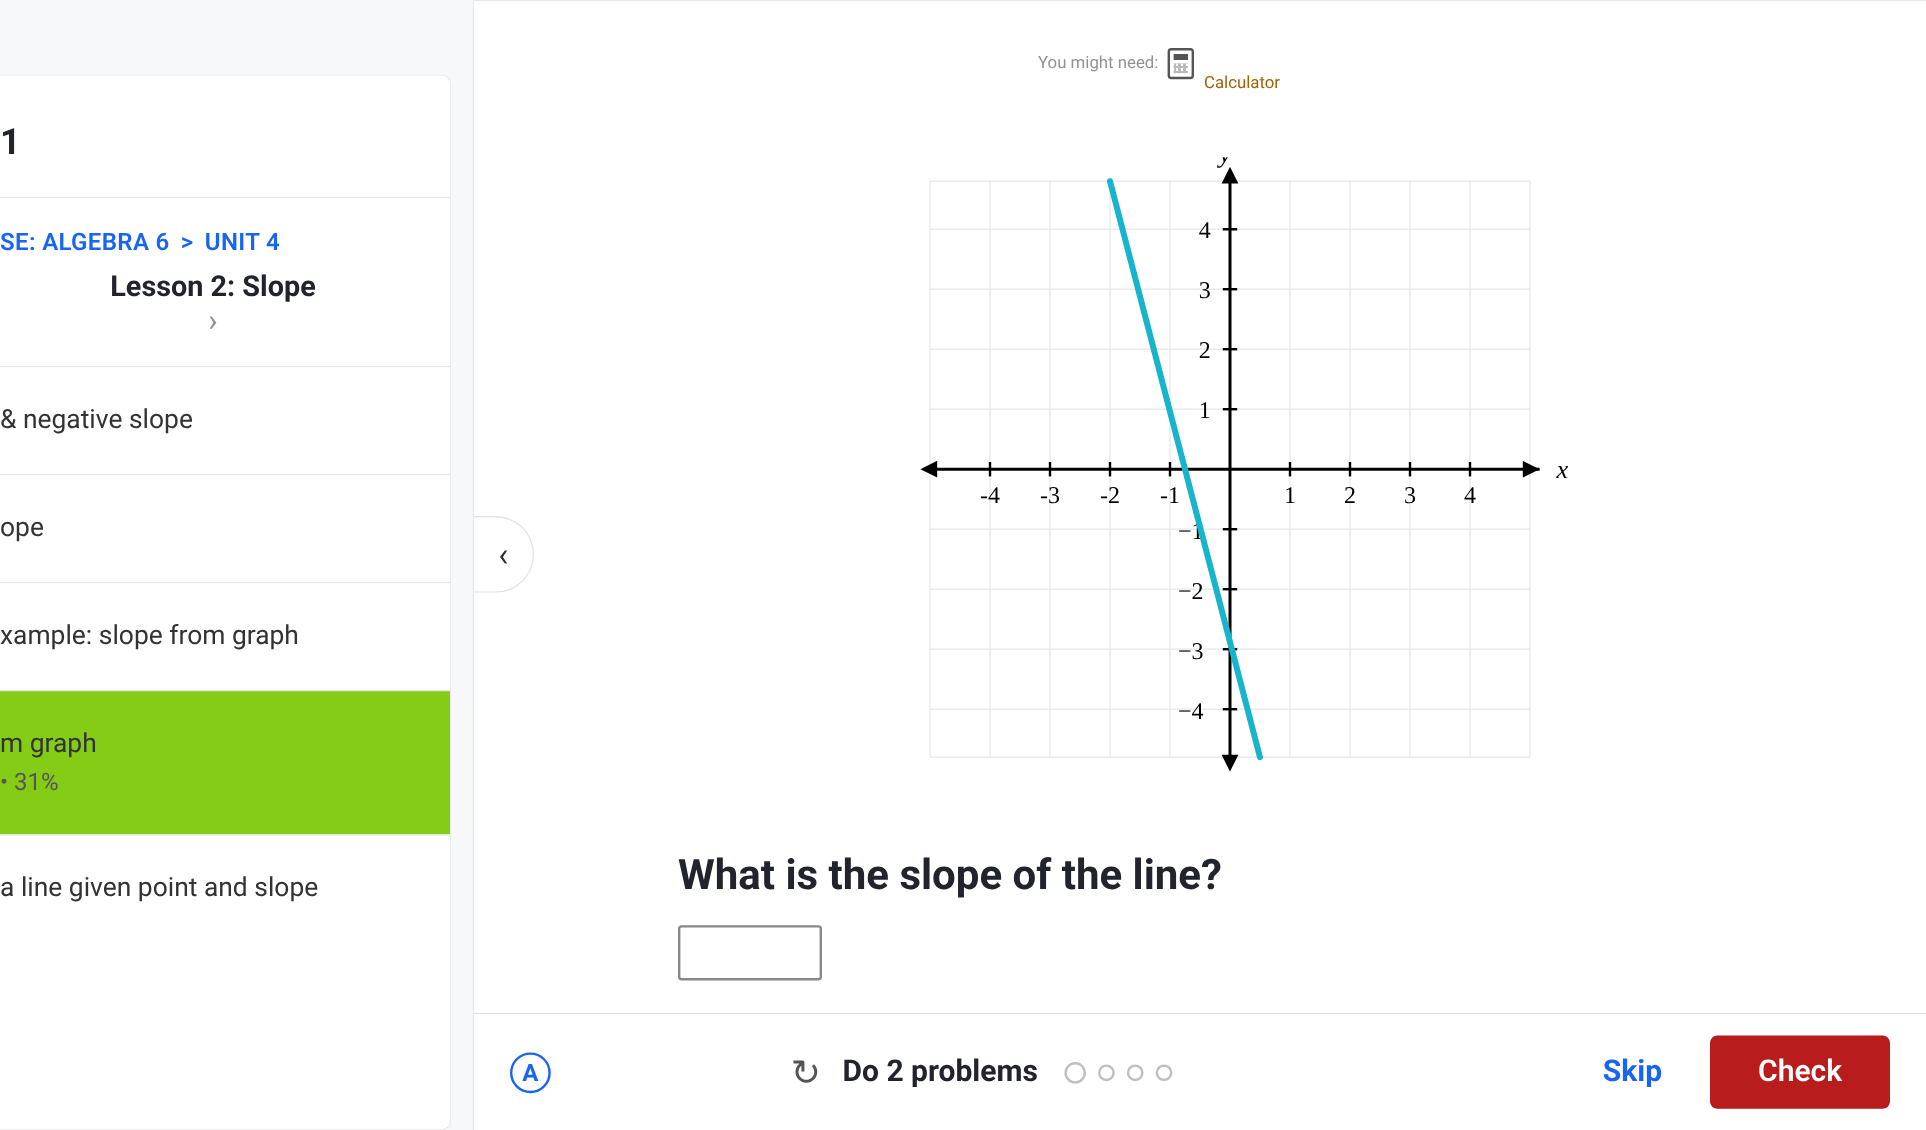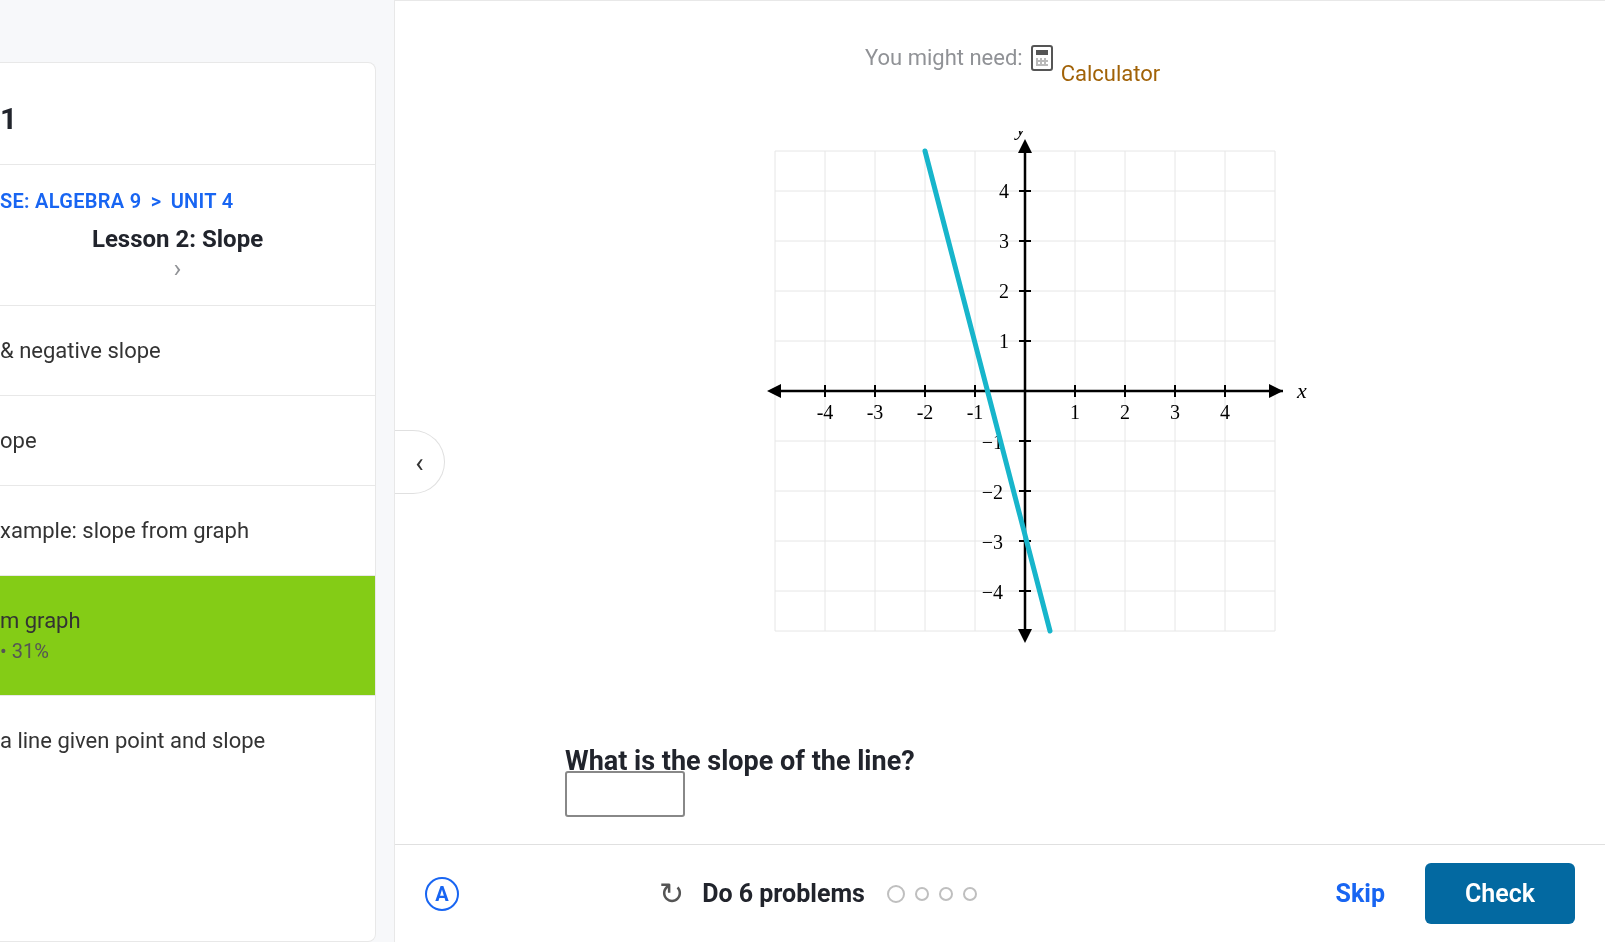--- a/index.html
+++ b/index.html
@@ -106,21 +106,21 @@
   justify-content: center;
   font-size: 28px;
   color: #333;
   cursor: pointer;
   z-index: 5;
 }
 .hint-row {
   position: absolute;
   top: 28px;
   left: 470px;
-  font-size: 22px;
+  font-size: 14px;
   color: #909296;
   display: flex;
   align-items: center;
 }
 .calc-icon {
   display: inline-flex;
   width: 22px;
   height: 26px;
   border: 2px solid #555;
   border-radius: 3px;
@@ -146,24 +146,23 @@
   position: absolute;
   top: 130px;
   left: 340px;
   width: 590px;
   height: 540px;
 }
 .question {
   position: absolute;
   top: 708px;
   left: 170px;
-  font-size: 27px;
+  font-size: 35px;
   font-weight: 700;
   color: #21242c;
-  margin-top: 36px;
 }
 .answer-box {
   position: absolute;
   top: 770px;
   left: 170px;
   width: 120px;
   height: 46px;
   border: 2px solid #888;
   border-radius: 3px;
   background: #fff;
@@ -211,37 +210,37 @@
 .dot.first { width: 18px; height: 18px; }
 .footer-spacer { flex: 1; }
 .skip-btn {
   color: #1865f2;
   font-size: 25px;
   font-weight: 700;
   margin-right: 40px;
   cursor: pointer;
 }
 .check-btn {
-  background: #0369a1;
+  background: #b91c1c;
   color: #fff;
   font-size: 25px;
   font-weight: 600;
   padding: 16px 40px;
   border-radius: 6px;
   cursor: pointer;
 }
 </style>
 </head>
 <body>
 
 <div class="sidebar">
   <div class="sidebar-card">
     <div class="card-top">1</div>
     <div class="breadcrumb">
-      <span>SE: </span><span>ALGEBRA 9</span>
+      <span>SE: </span><span>ALGEBRA 6</span>
       <span class="gt">&gt;</span>
       <span>UNIT 4</span>
     </div>
     <div class="lesson-row">
       <div class="lesson-title">Lesson 2: Slope</div>
       <div class="chev">›</div>
     </div>
     <div class="nav-item">
       <span>&amp; negative slope</span>
     </div>
@@ -357,21 +356,21 @@
     </svg>
   </div>
 
   <div class="question">What is the slope of the line?</div>
   <input class="answer-box" type="text" style="">
 </div>
 
 <div class="footer">
   <div class="footer-a">A</div>
   <div class="footer-redo">↻</div>
-  <div class="footer-text">Do 6 problems</div>
+  <div class="footer-text">Do 2 problems</div>
   <div class="dots">
     <div class="dot first"></div>
     <div class="dot"></div>
     <div class="dot"></div>
     <div class="dot"></div>
   </div>
   <div class="footer-spacer"></div>
   <div class="skip-btn">Skip</div>
   <div class="check-btn">Check</div>
 </div>

